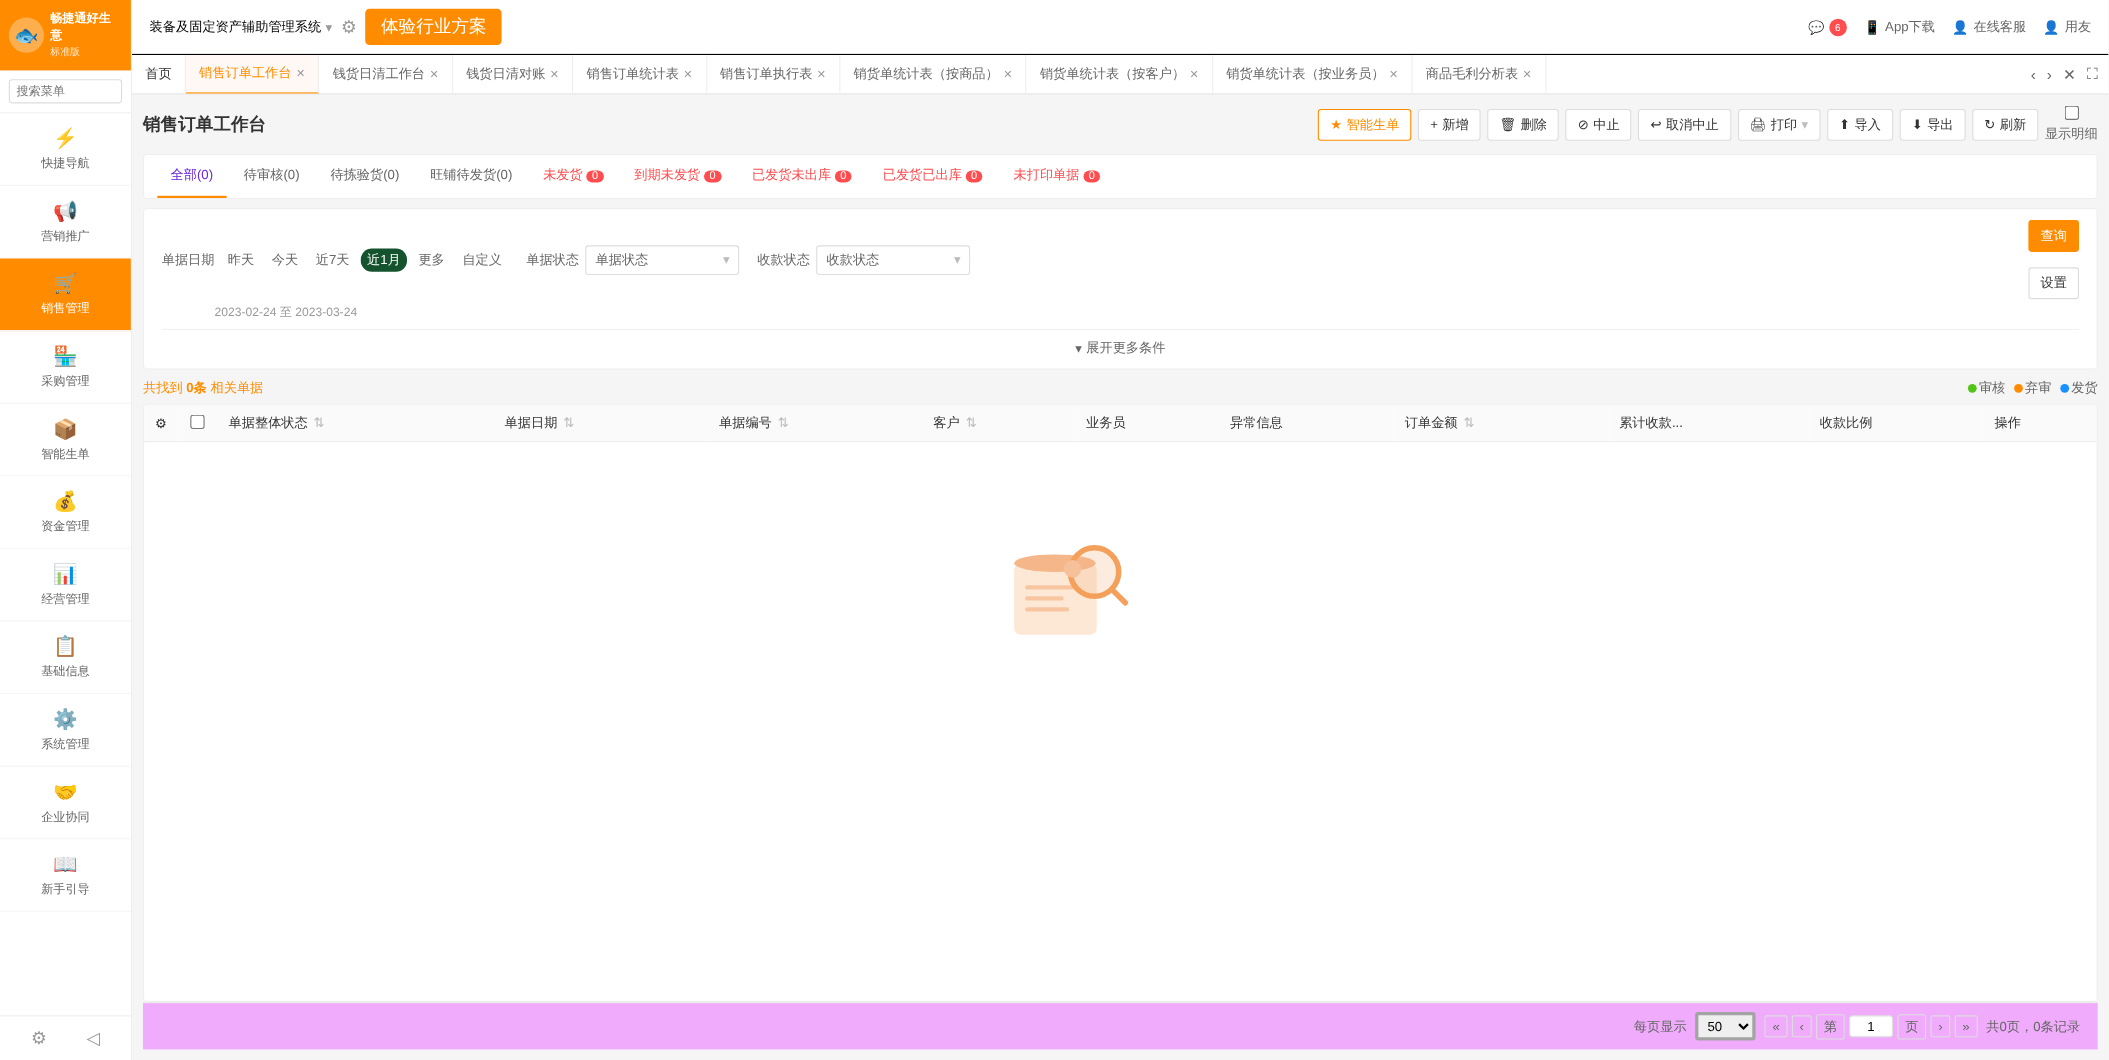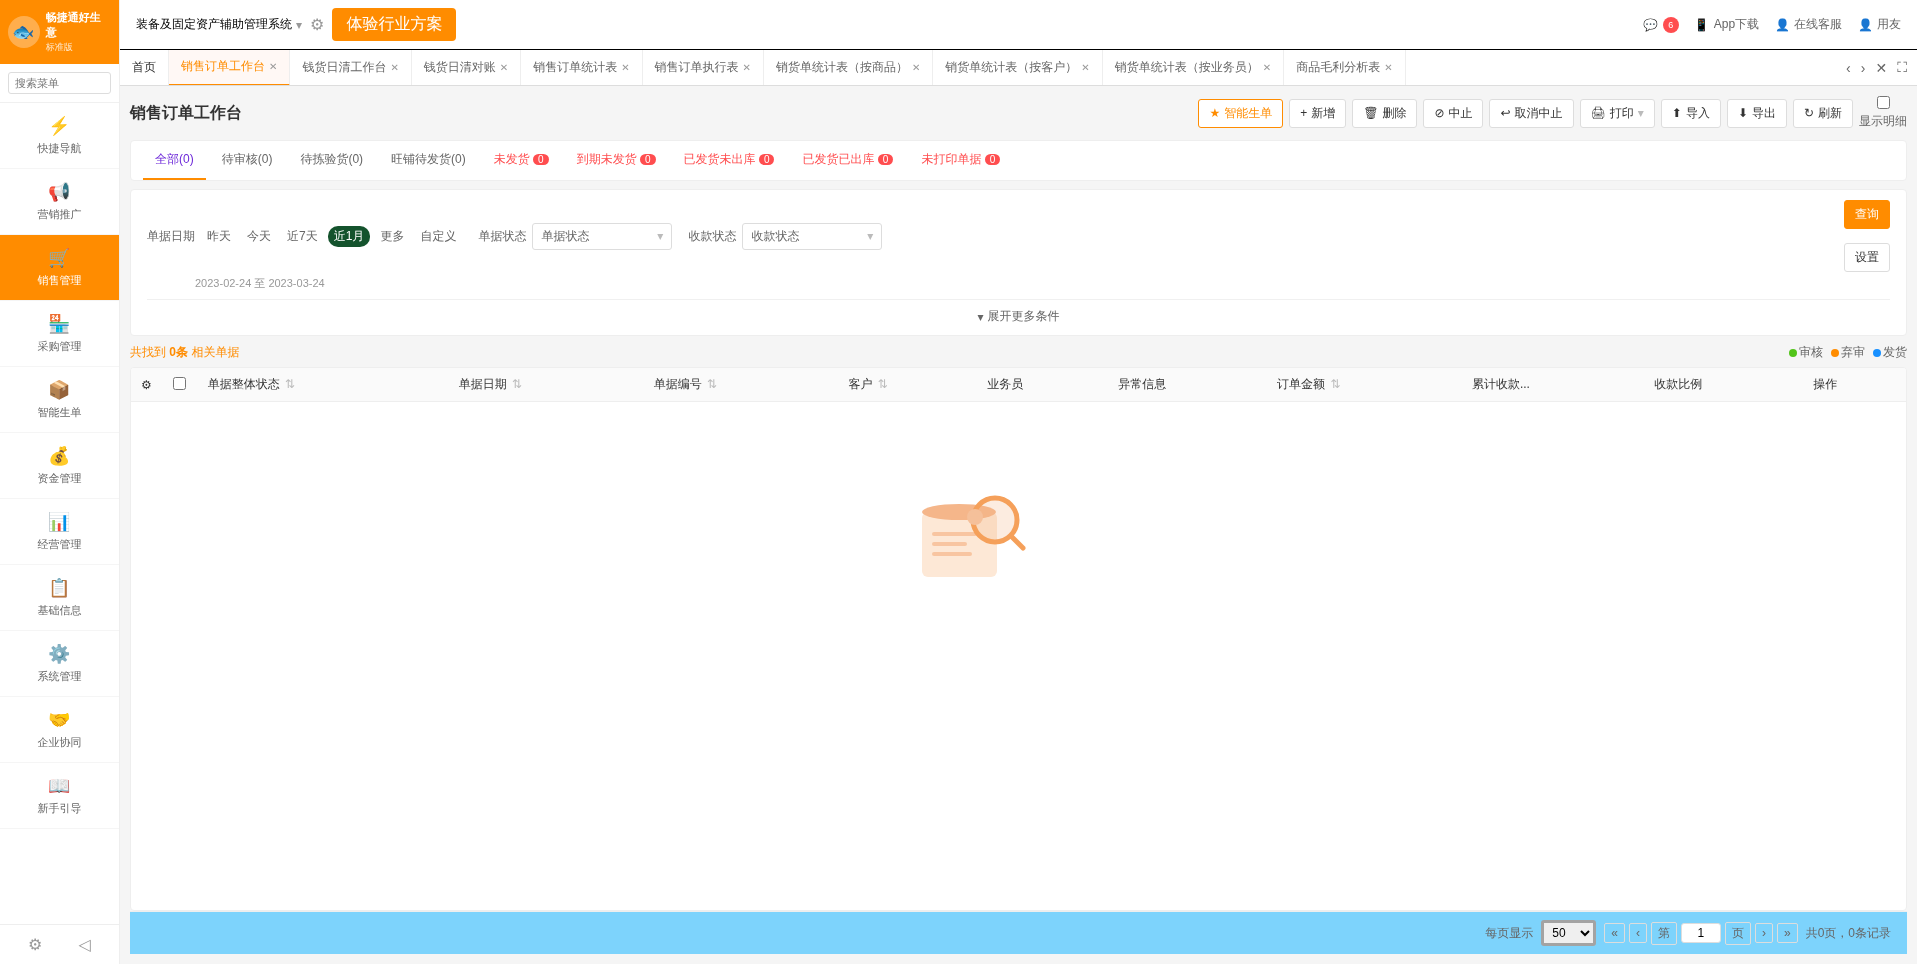--- a/index.html
+++ b/index.html
@@ -82,21 +82,21 @@
     table { width: 100%; border-collapse: collapse; }
     table th { background: #fafafa; border-bottom: 1px solid #eee; padding: 8px 10px; text-align: left; color: #333; font-weight: normal; font-size: 12px; white-space: nowrap; }
     table td { border-bottom: 1px solid #f5f5f5; padding: 8px 10px; color: #333; font-size: 12px; }
     table th .sort-icon { color: #bbb; margin-left: 2px; cursor: pointer; }
     .checkbox-col { width: 36px; text-align: center; }
     .settings-col { width: 30px; text-align: center; }
     .empty-state { text-align: center; padding: 80px 0 40px; }
     .empty-text { color: #999; font-size: 13px; }
 
     
-    .pagination { background: #7dd3fc; border-top: 1px solid #eee; padding: 8px 16px; display: flex; align-items: center; justify-content: flex-end; gap: 8px; font-size: 12px; color: #666; flex-shrink: 0; }
+    .pagination { background: #f0abfc; border-top: 1px solid #eee; padding: 8px 16px; display: flex; align-items: center; justify-content: flex-end; gap: 8px; font-size: 12px; color: #666; flex-shrink: 0; }
     .page-size-select { border: 3px solid #a3a3a3; border-radius: 3px; padding: 2px 4px; font-size: 12px; }
     .page-nav { display: flex; align-items: center; gap: 4px; }
     .page-nav span { cursor: pointer; padding: 2px 6px; border: 1px solid #ddd; border-radius: 2px; }
     .page-nav .current-page { border: 1px solid #ddd; border-radius: 3px; padding: 2px 8px; }
 
     .show-detail-cb { display: flex; align-items: center; gap: 4px; font-size: 12px; color: #666; flex-direction: column; }
     .show-detail-cb input { cursor: pointer; }
   </style>
 </head>
 <body>

